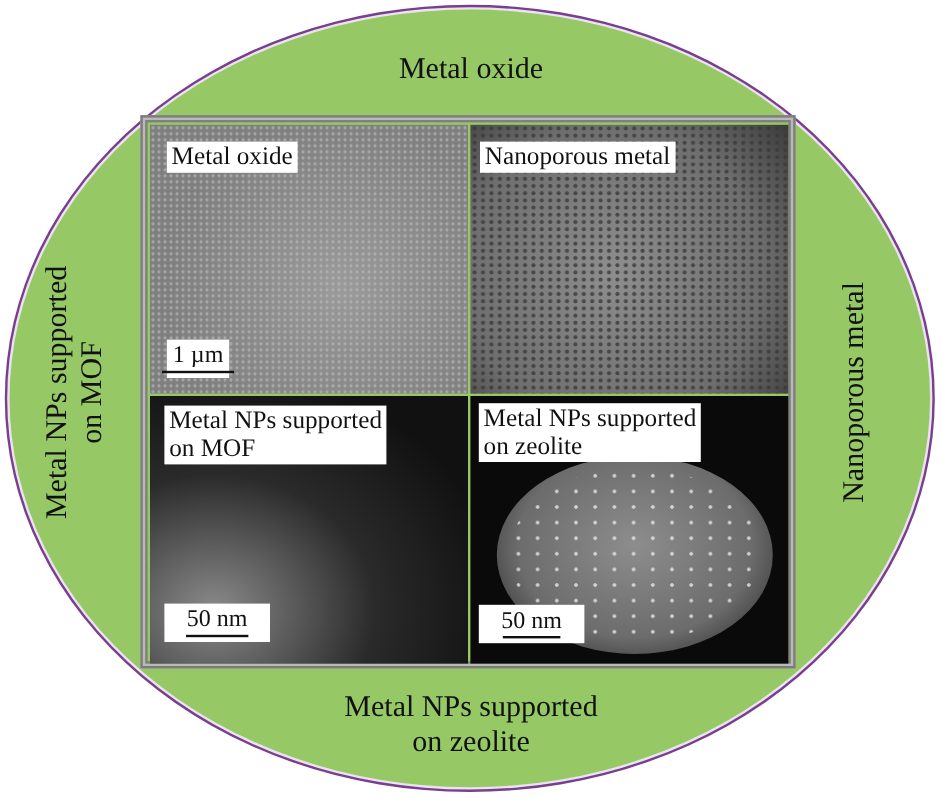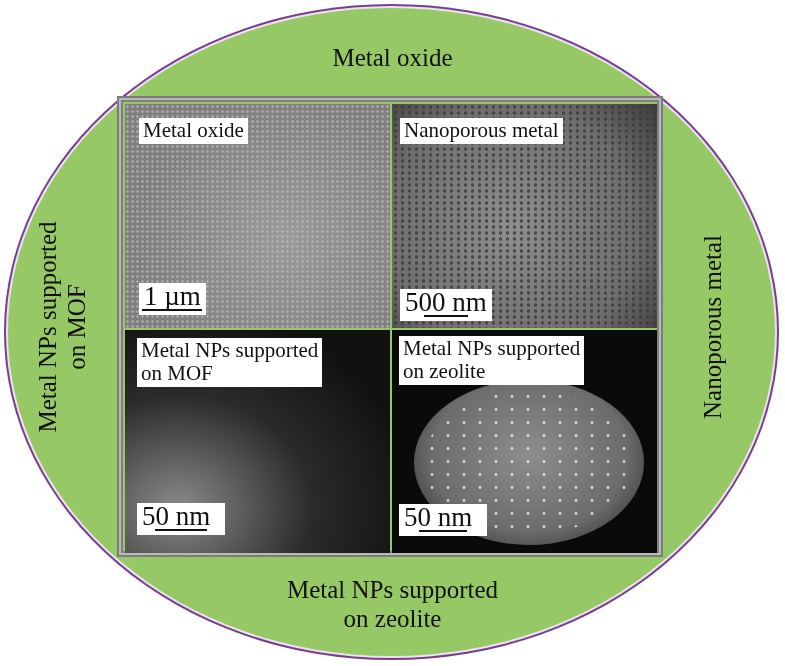--- a/index.html
+++ b/index.html
@@ -17,21 +17,21 @@
   .panel{position:absolute;overflow:hidden;}
   .p1{left:2px;top:2px;width:265px;height:224px;background:radial-gradient(circle at 60% 60%,#9a9a9a,#7f7f7f 70%);}
   .p2{left:269px;top:2px;width:265px;height:224px;background:radial-gradient(circle at 45% 55%,#8e8e8e,#6e6e6e 65%,#3b3b3b 100%);}
   .p3{left:2px;top:228px;width:265px;height:223px;background:radial-gradient(ellipse at 20% 80%,#8a8a8a,#2a2a2a 45%,#111 80%);}
   .p4{left:269px;top:228px;width:265px;height:223px;background:#0a0a0a;}
   .p1::before{content:"";position:absolute;inset:0;background-image:radial-gradient(circle,#b8b8b8 1px,transparent 1.6px);background-size:5px 5px;opacity:.7;}
   .p2::before{content:"";position:absolute;inset:0;background-image:radial-gradient(circle,#3a3a3a 1.4px,transparent 2px);background-size:7px 6px;opacity:.8;}
   .p4 .blob{position:absolute;left:22px;top:50px;width:230px;height:165px;border-radius:50%;background:radial-gradient(ellipse at 50% 45%,#8d8d8d,#6c6c6c 60%,#1a1a1a 100%);}
   .p4 .blob::before{content:"";position:absolute;inset:10px;border-radius:50%;background-image:radial-gradient(circle,#f0f0f0 1.2px,transparent 1.8px);background-size:16px 13px;opacity:.75;}
   .panel-title{position:absolute;background:#fff;color:#111;font-size:21px;line-height:23px;padding:1px 4px 2px 4px;white-space:nowrap;}
-  .scale{position:absolute;background:#fff;color:#111;font-size:27px;line-height:22px;padding:2px 5px 8px 5px;text-align:left;}
+  .scale{position:absolute;background:#fff;color:#111;font-size:20px;line-height:22px;padding:2px 5px 8px 5px;text-align:center;}
   .scale .bar{position:absolute;left:50%;bottom:4px;height:2px;background:#111;transform:translateX(-50%);}
 </style>
 </head>
 <body>
 
 <div class="ellipse-outer">
   <div class="ellipse-mid">
     <div class="ellipse-inner"></div>
   </div>
 </div>
@@ -57,24 +57,20 @@
       <div class="scale" style="left:14px;top:179px;">
         <span>1 µm</span>
         <div class="bar" style="width:60px;"></div>
       </div>
     </div>
 
     <div class="panel p2">
       <div class="panel-title" style="left:8px;top:14px;">
         <span>Nanoporous metal</span>
       </div>
-      <div class="scale" style="left:8px;top:185px;">
-        <span>500 nm</span>
-        <div class="bar" style="width:44px;"></div>
-      </div>
     </div>
 
     <div class="panel p3">
       <div class="panel-title" style="left:12px;top:8px;">
         <div>Metal NPs supported</div>
         <div>on MOF</div>
       </div>
       <div class="scale" style="left:12px;top:173px;width:78px;">
         <span>50 nm</span>
         <div class="bar" style="width:52px;"></div>

